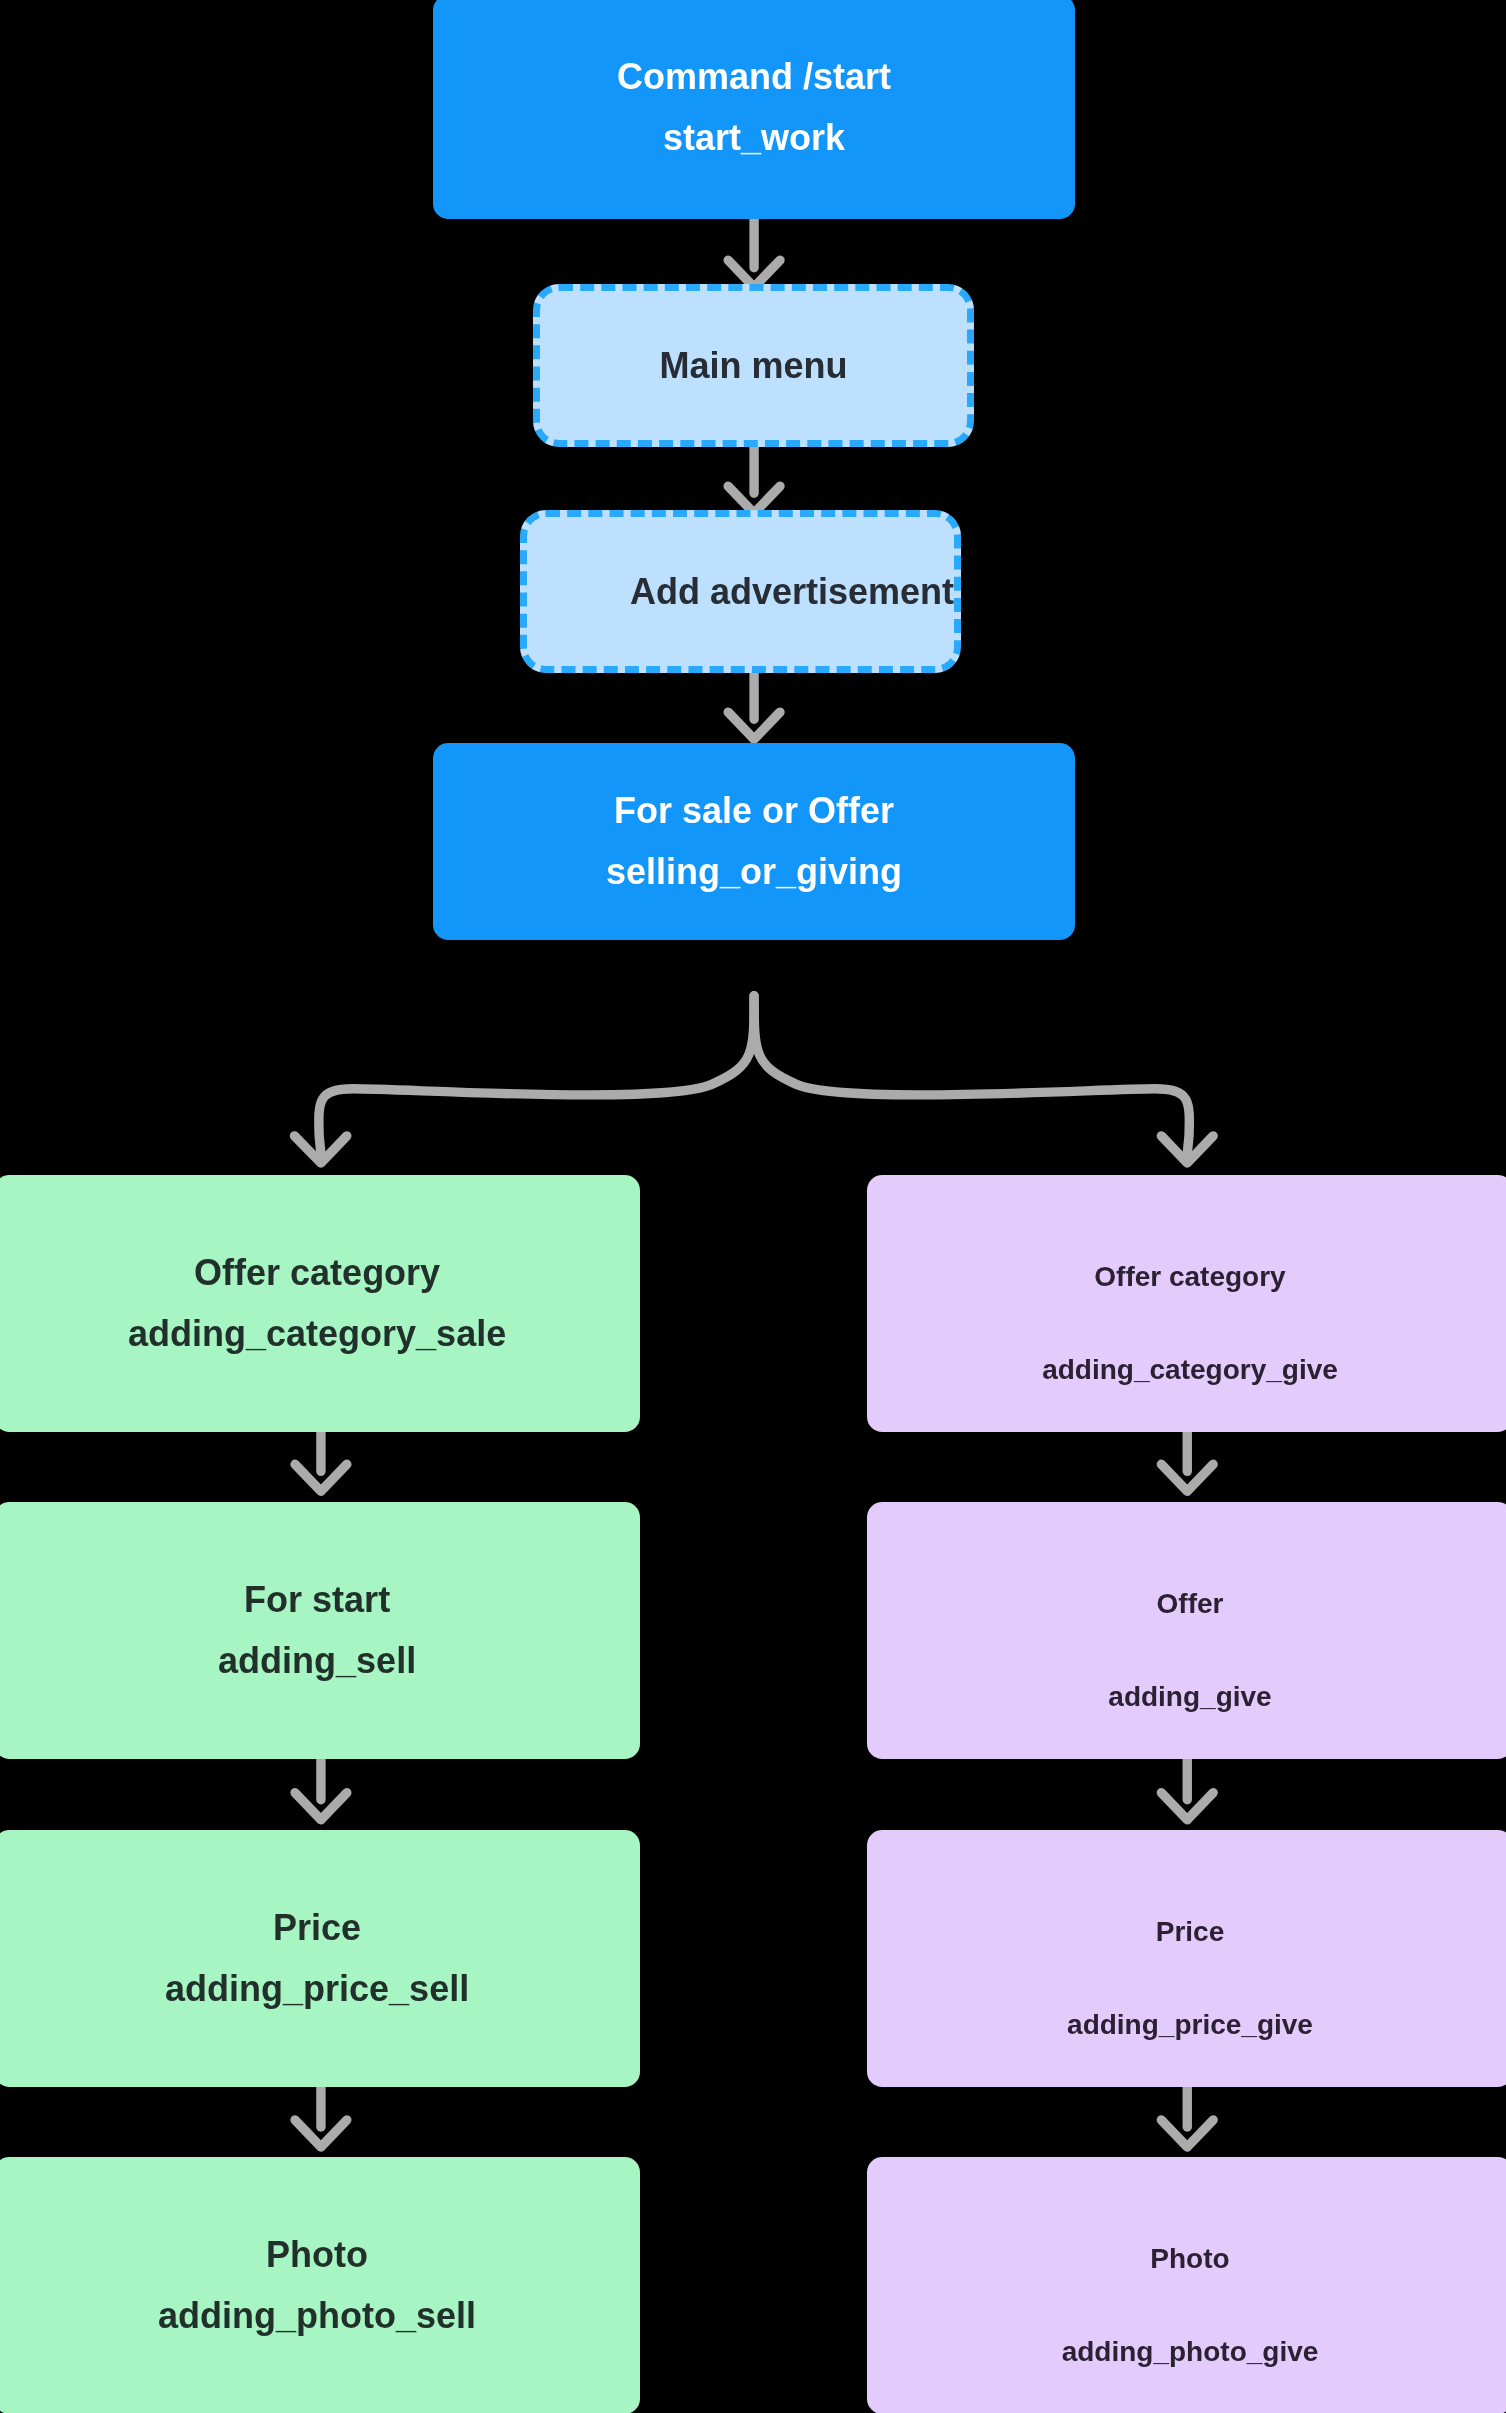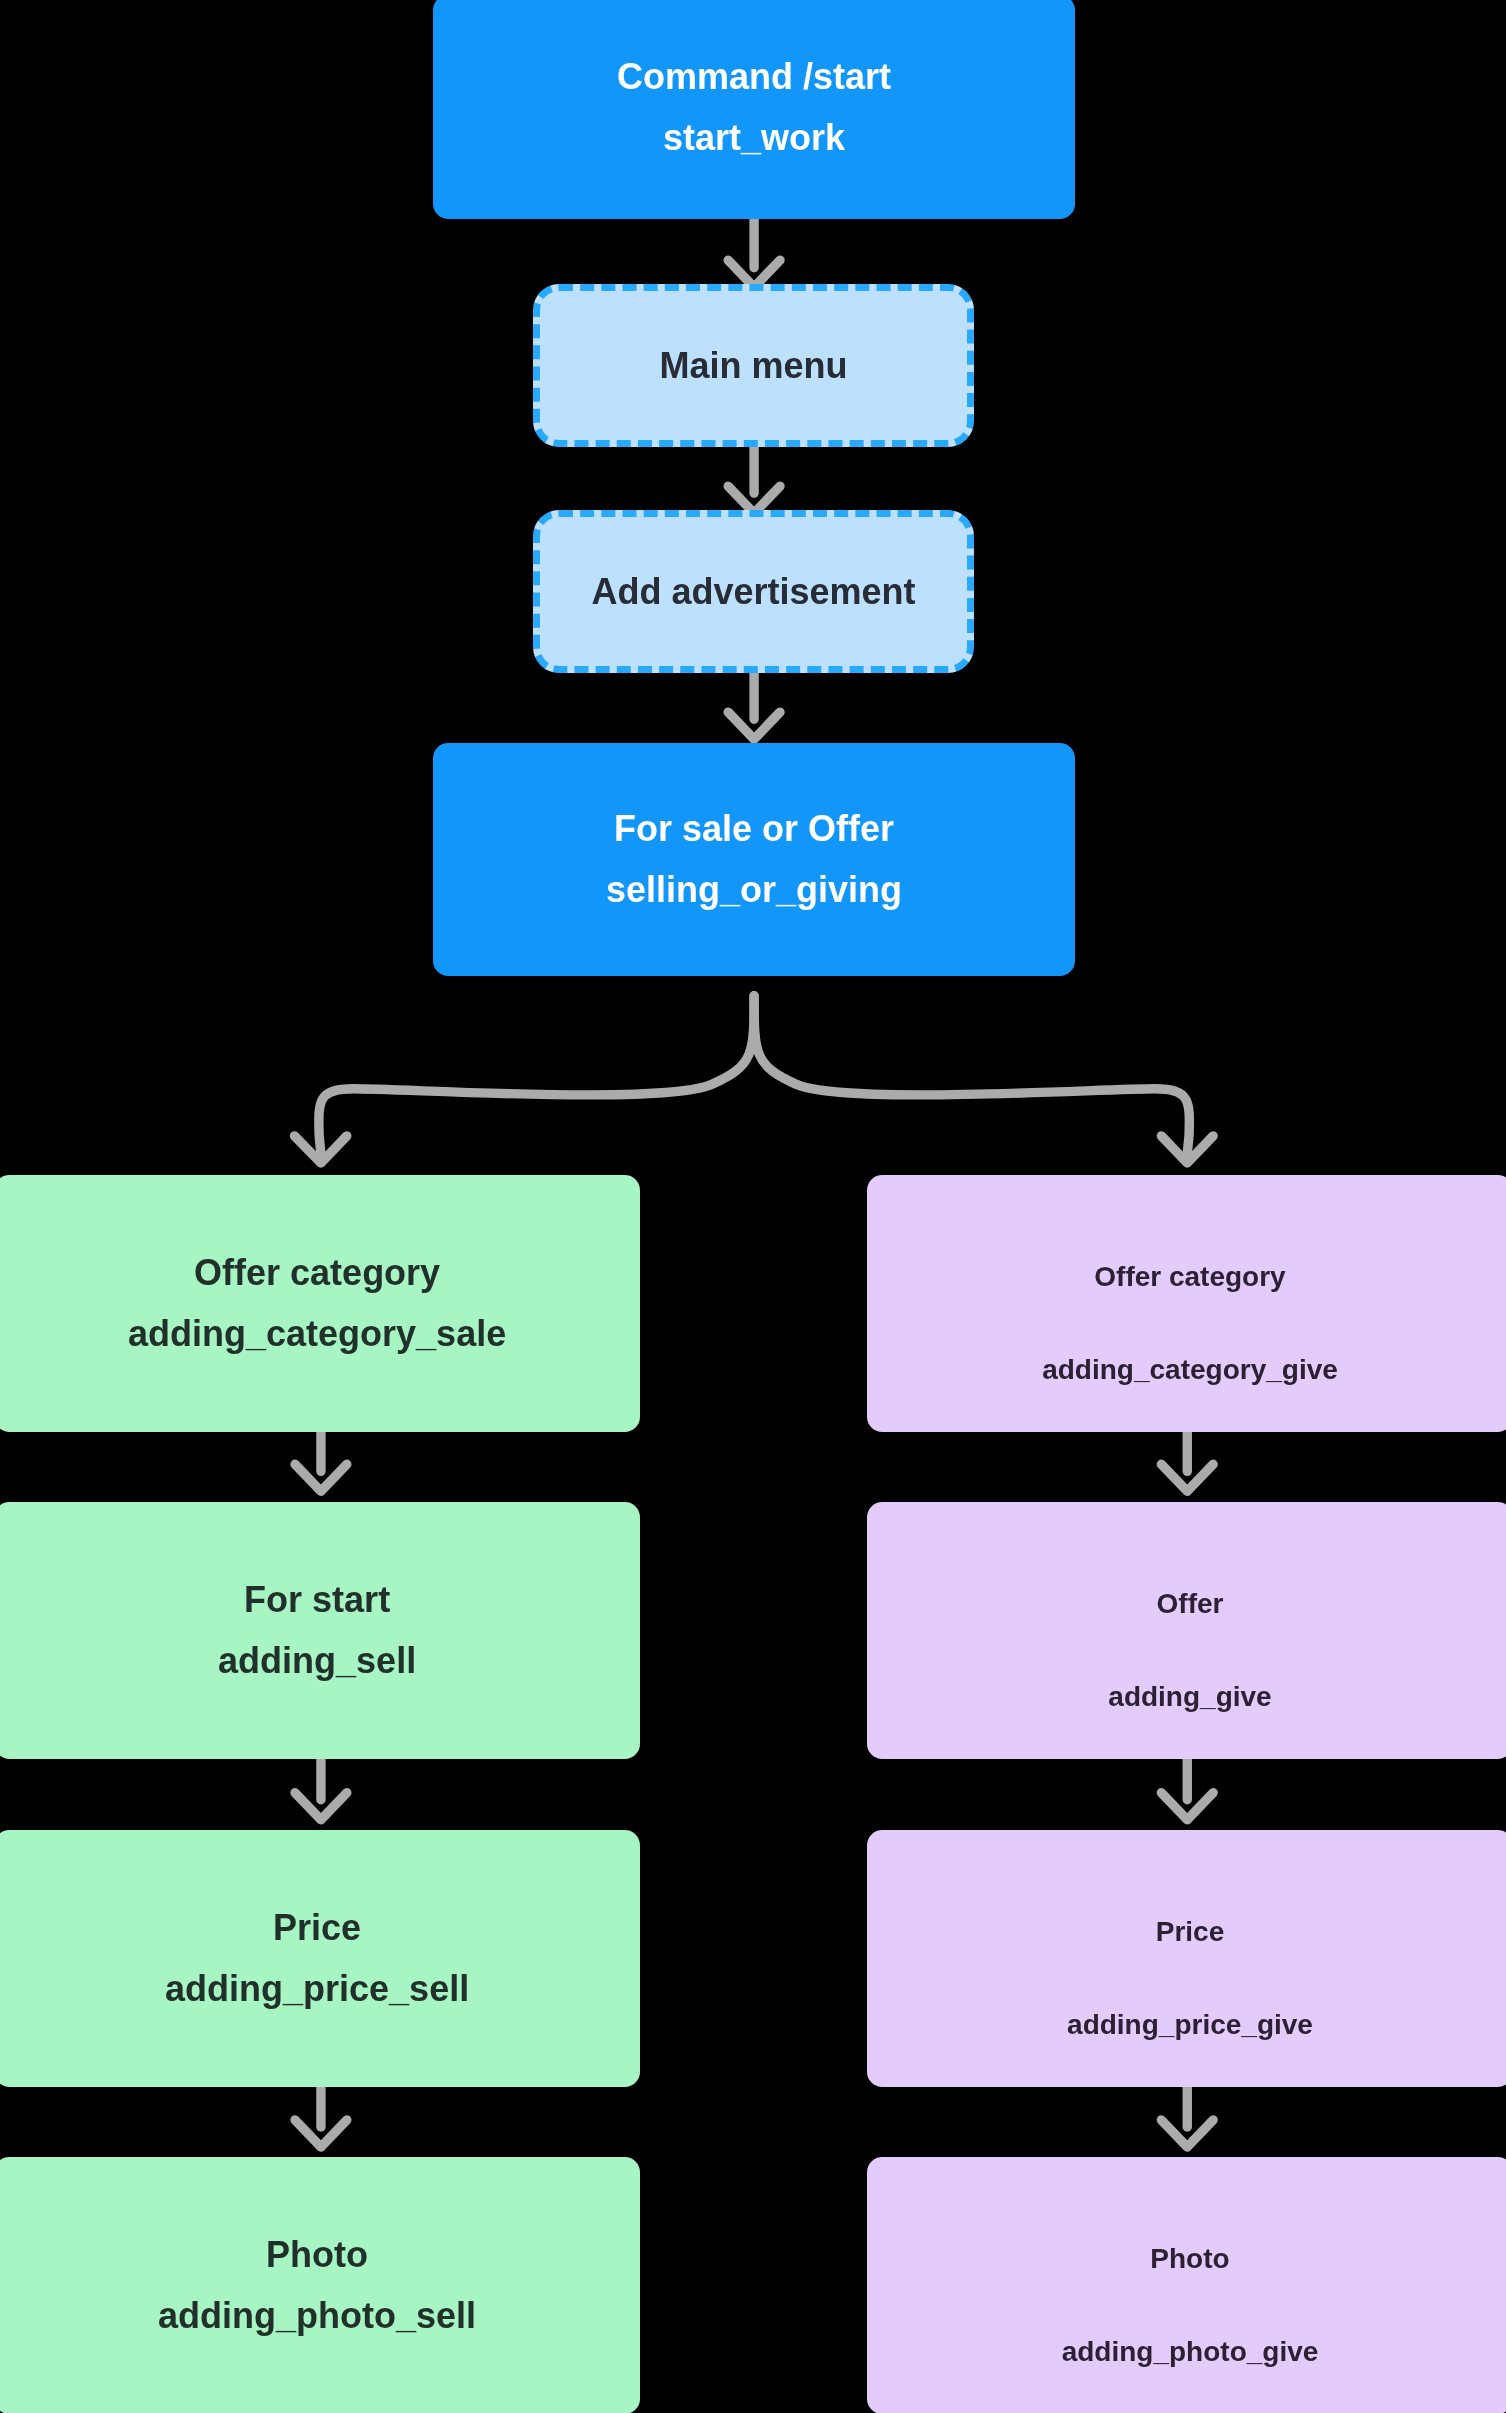--- a/index.html
+++ b/index.html
@@ -160,25 +160,25 @@
 
   <div class="node primary" style="left:433px; top:-4.7px; width:642px; height:224px;">
     <span class="line1">Command /start</span>
     <span class="line2">start_work</span>
   </div>
 
   <div class="node dashed" style="left:533px; top:284px; width:441px; height:163px;">
     <span class="line1">Main menu</span>
   </div>
 
-  <div class="node dashed" style="left:533px; top:510px; width:441px; height:163px;">
+  <div class="node dashed" style="left:520px; top:510px; width:441px; height:163px;align-items:flex-end;">
     <span class="line1">Add advertisement</span>
   </div>
 
-  <div class="node primary" style="left:433px; top:743px; width:642px; height:233px;">
+  <div class="node primary" style="left:433px; top:743px; width:642px; height:197px;">
     <span class="line1">For sale or Offer</span>
     <span class="line2">selling_or_giving</span>
   </div>
 
   <div class="node green" style="left:-5.9px; top:1175px; width:646px; height:257px;">
     <span class="line1">Offer category</span>
     <span class="line2">adding_category_sale</span>
   </div>
 
   <div class="node green" style="left:-5.9px; top:1502px; width:646px; height:257px;">

